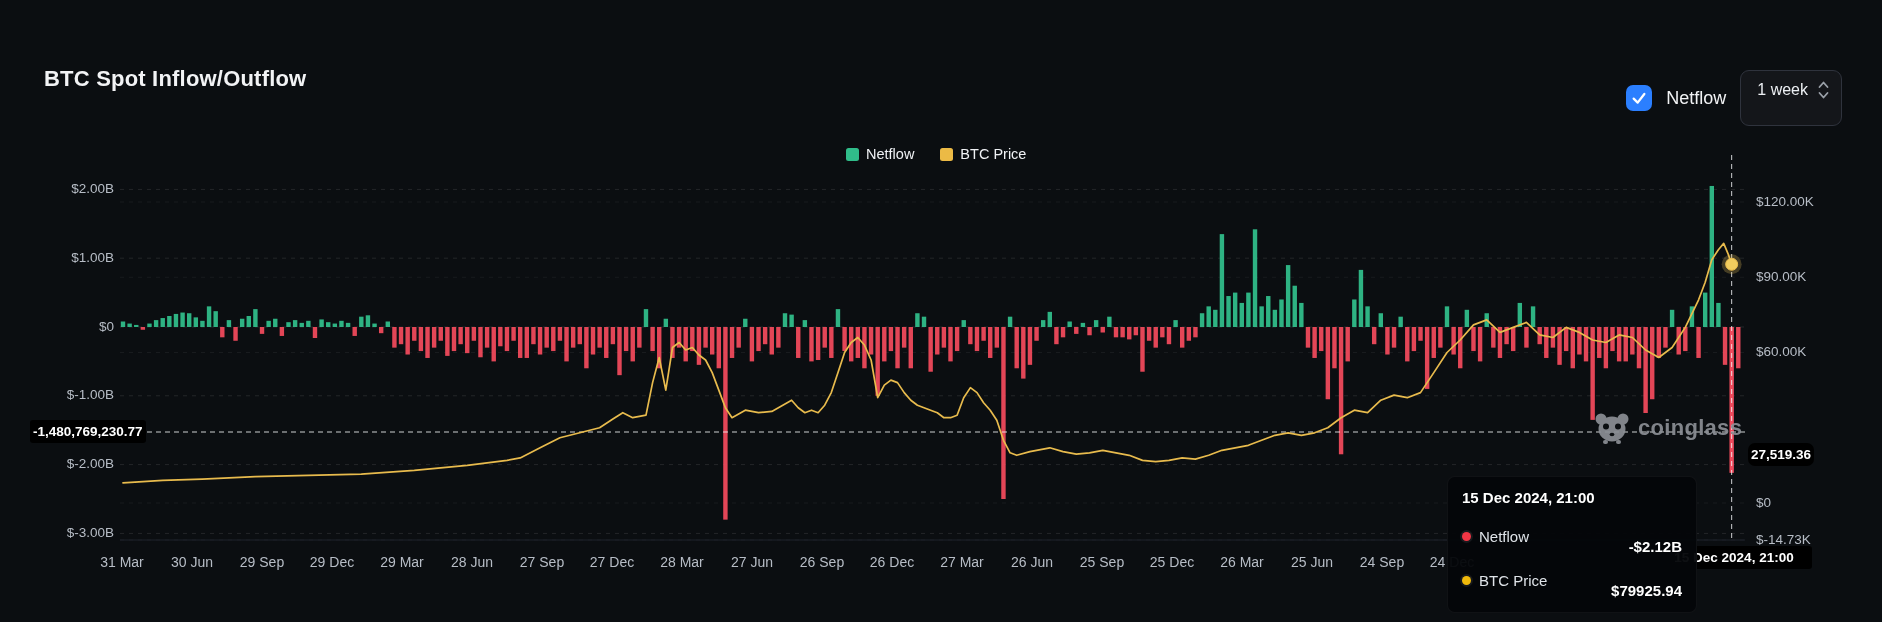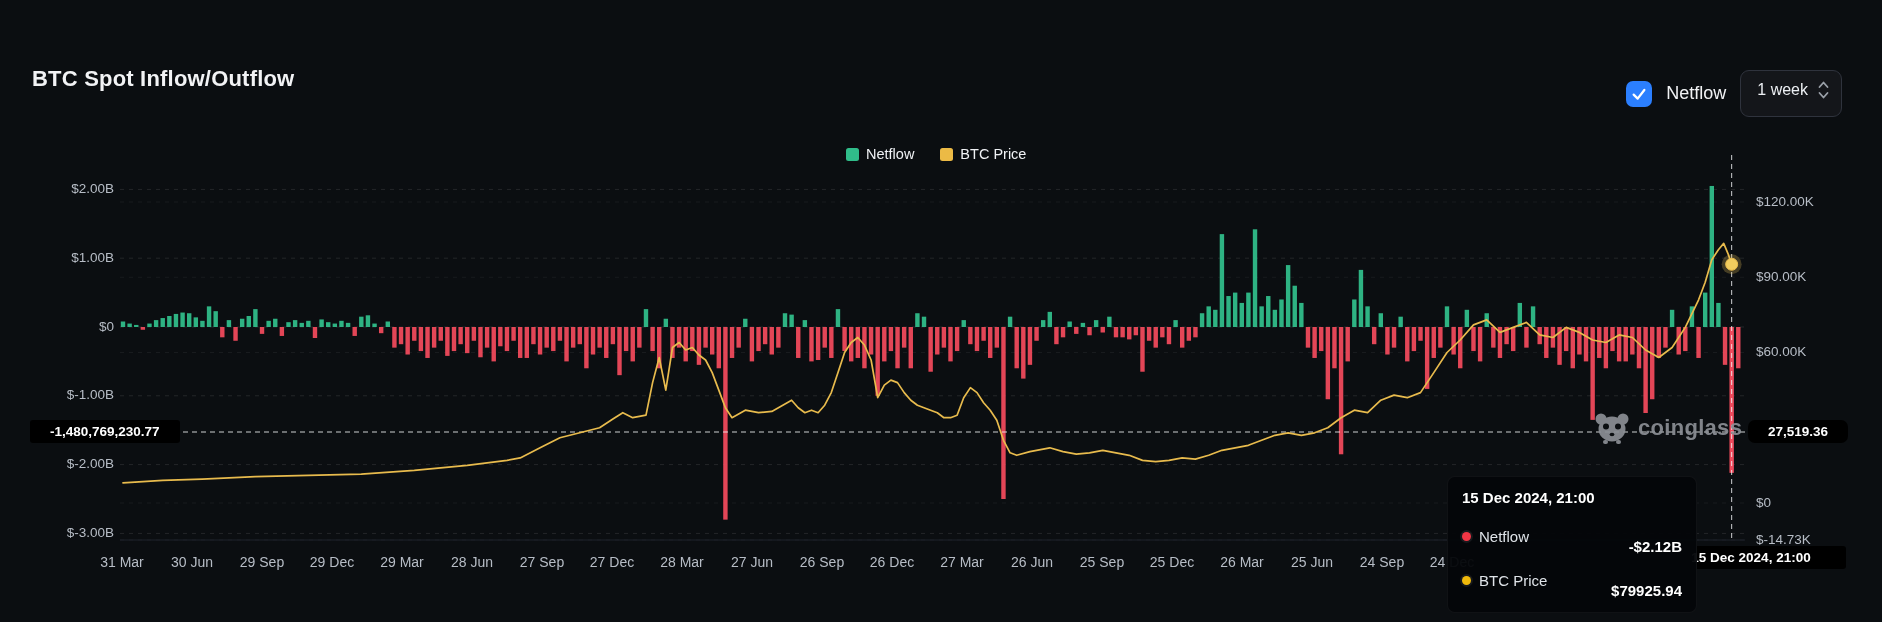--- a/index.html
+++ b/index.html
@@ -1,31 +1,31 @@
 <!DOCTYPE html>
 <html><head>
 <meta charset="utf-8">
 <style>
   html,body{margin:0;padding:0;background:#0b0e11;}
   .app{position:relative;width:1882px;height:622px;background:#0b0e11;overflow:hidden;
        font-family:"Liberation Sans",sans-serif;color:#eef0f3;}
-  .page-title{position:absolute;left:32px;top:66px;font-size:22px;font-weight:700;letter-spacing:.2px;color:#f2f3f5;}
+  .page-title{position:absolute;left:44px;top:66px;font-size:22px;font-weight:700;letter-spacing:.2px;color:#f2f3f5;}
   
   .controls{position:absolute;right:40px;top:70px;display:flex;align-items:center;gap:14px;}
   .checkbox{width:26px;height:26px;border-radius:7px;background:#2b7fff;display:flex;align-items:center;justify-content:center;cursor:pointer;}
   .cb-label{font-size:18px;color:#f2f3f5;}
-  .select{display:flex;align-items:center;gap:10px;height:38px;padding:0 12px 7px 16px;border:1px solid #2f333d;
+  .select{display:flex;align-items:center;gap:10px;height:38px;padding:0 12px 16px 16px;border:1px solid #2f333d;
           border-radius:9px;background:#14161a;font-size:16px;color:#eceff3;cursor:pointer;}
   
   .legend{position:absolute;left:846px;top:146px;display:flex;align-items:center;gap:26px;}
   .legend-item{display:flex;align-items:center;gap:7px;font-size:14.5px;color:#f0f2f5;}
   .sw{width:13px;height:13px;border-radius:2.5px;}
   
   .axis-box{position:absolute;background:#000;color:#fff;font-size:13.5px;font-weight:700;
-            padding:4px 20px;border-radius:3px;white-space:nowrap;z-index:6;}
+            padding:4px 3px;border-radius:3px;white-space:nowrap;z-index:6;}
   .axis-box.center{text-align:center;}
   
   .tooltip{position:absolute;left:1447px;top:476px;width:250px;z-index:9;background:rgba(4,6,9,0.96);
            border:1px solid rgba(255,255,255,0.05);border-radius:8px;padding:12px 14px 13px;box-sizing:border-box;}
   .tt-head{font-size:15px;font-weight:700;color:#fff;margin-bottom:12px;}
   .tt-row{display:flex;align-items:center;margin-top:7px;font-size:15px;color:#dfe3e8;}
   .tt-dot{width:9px;height:9px;border-radius:50%;margin-right:8px;flex:0 0 auto;box-shadow:0 0 0 2px rgba(255,255,255,0.08);}
   .tt-val{margin-left:auto;font-weight:700;color:#fff;margin-top:20px;}
   
   .watermark{position:absolute;left:1594px;top:412px;display:flex;align-items:center;gap:8px;z-index:5;opacity:.92;}
@@ -356,21 +356,21 @@
       <span class="sw" style="background: rgb(48, 189, 138);"></span>
       <span>Netflow</span>
     </span>
     <span class="legend-item">
       <span class="sw" style="background: rgb(236, 186, 69);"></span>
       <span>BTC Price</span>
     </span>
   </div>
 
   <div class="axis-box" style="left:30px;top:420px;">-1,480,769,230.77</div>
-  <div class="axis-box" style="left:1748px;top:420px;border-radius:7px;">27,519.36</div>
+  <div class="axis-box" style="left:1748px;top:443px;border-radius:7px;">27,519.36</div>
   <div class="axis-box center" style="left:1656px;top:546px;width:150px;z-index:5;">15 Dec 2024, 21:00</div>
 
   <div class="watermark">
     <svg width="36" height="32" viewBox="0 0 36 32">
       <circle cx="7" cy="7" r="5.5" fill="#8b8f95"></circle>
       <circle cx="29" cy="7" r="5.5" fill="#8b8f95"></circle>
       <ellipse cx="18" cy="17" rx="13.5" ry="12.5" fill="#8b8f95"></ellipse>
       <circle cx="12" cy="14.5" r="3" fill="#0b0e11"></circle>
       <circle cx="24" cy="14.5" r="3" fill="#0b0e11"></circle>
       <ellipse cx="18" cy="22.5" rx="2.4" ry="1.8" fill="#0b0e11"></ellipse>

